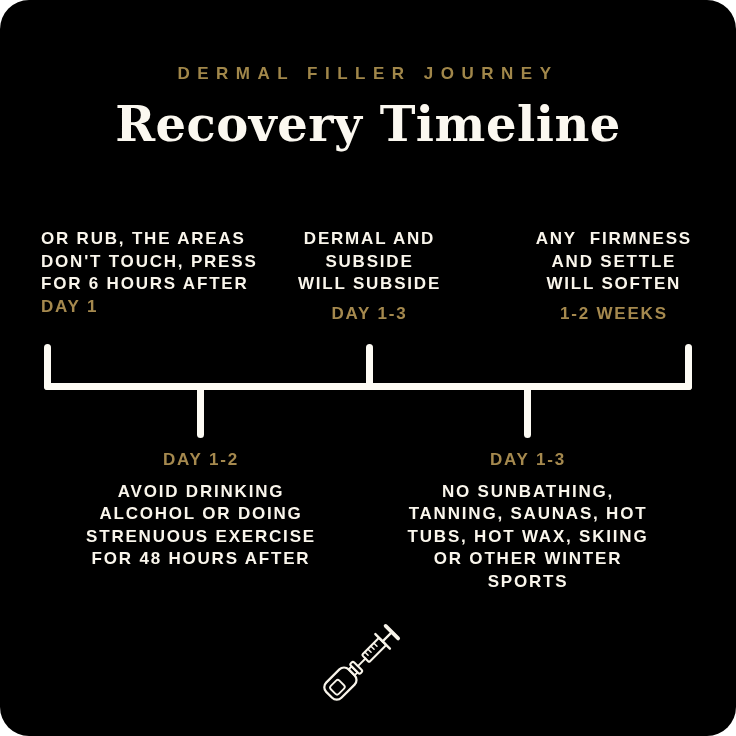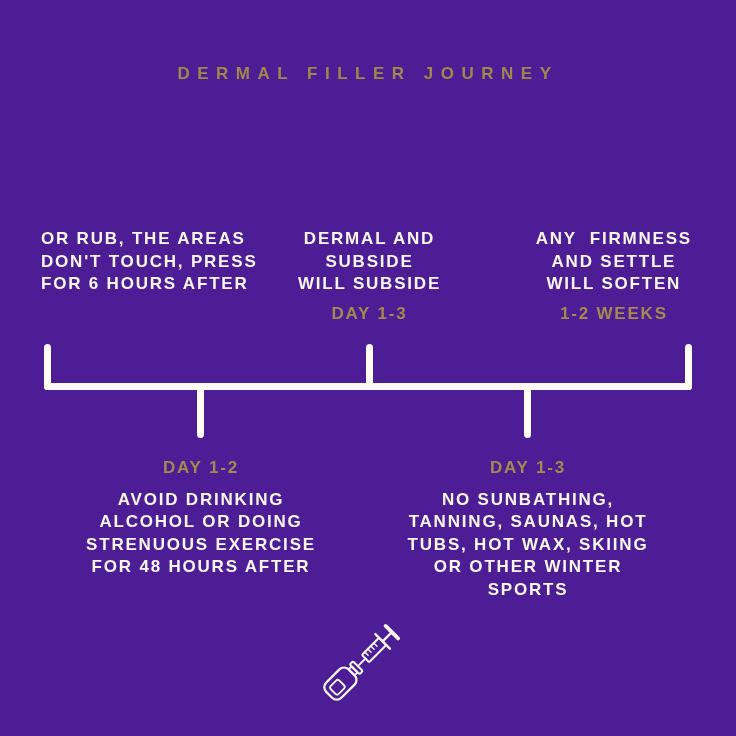--- a/index.html
+++ b/index.html
@@ -1,21 +1,22 @@
 <!DOCTYPE html>
 <html><head>
 <meta charset="utf-8">
 <style>
   html,body{margin:0;padding:0;}
   .canvas{
     position:relative;
     width:736px;height:736px;
-    background:#4c1d95;
+    background:#000000;
     overflow:hidden;
     font-family:"Liberation Sans",sans-serif;
+    border-radius:29px;
   }
   
   .subtitle{
     position:absolute;top:64px;left:0;width:100%;
     text-align:center;
     font-size:17px;font-weight:700;
     letter-spacing:7.5px;
     color:#a1874a;
   }
   .title{
@@ -42,35 +43,37 @@
     color:#faf6ec;
   }
   .block .line{white-space:pre;}
   .block .label{color:#a5894e;white-space:pre;}
   .b-top-left{left:41px;top:228px;text-align:left;}
   .b-top-mid{left:269px;top:228px;width:201px;text-align:center;}
   .b-top-right{right:44px;top:228px;text-align:center;}
   .b-top-mid .label,.b-top-right .label{margin-top:7px;}
   .b-bot-left{left:60px;top:449px;width:282px;text-align:center;}
   .b-bot-right{left:387px;top:449px;width:282px;text-align:center;}
-  .b-bot-left .label,.b-bot-right .label{margin-bottom:9px;margin-top:8px;}
+  .b-bot-left .label,.b-bot-right .label{margin-bottom:9px;}
   
   .icon-wrap{position:absolute;left:310px;top:600px;width:116px;height:112px;}
 </style>
 </head>
 <body>
 
 <div class="canvas">
 
   <div class="subtitle">DERMAL FILLER JOURNEY</div>
+  <h1 class="title">Recovery Timeline</h1>
 
   <div class="block b-top-left">
     <div class="line">OR RUB, THE AREAS</div>
     <div class="line">DON'T TOUCH, PRESS</div>
     <div class="line">FOR 6 HOURS AFTER</div>
+    <div class="label">DAY 1</div>
   </div>
 
   <div class="block b-top-mid">
     <div class="line">DERMAL AND</div>
     <div class="line">SUBSIDE</div>
     <div class="line">WILL SUBSIDE</div>
     <div class="label">DAY 1-3</div>
   </div>
 
   <div class="block b-top-right">

